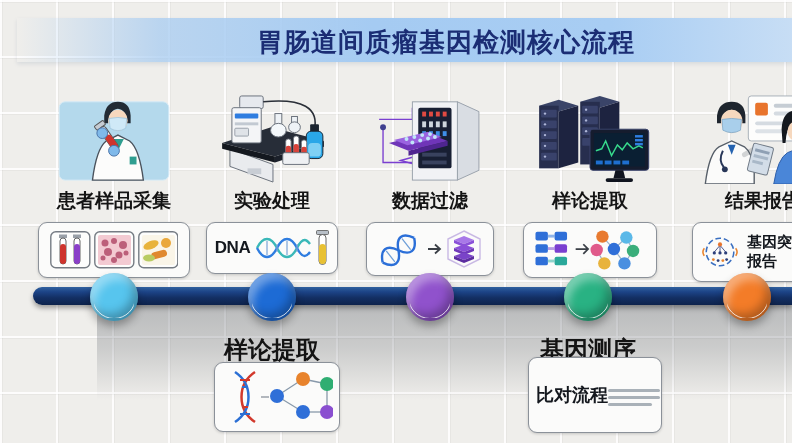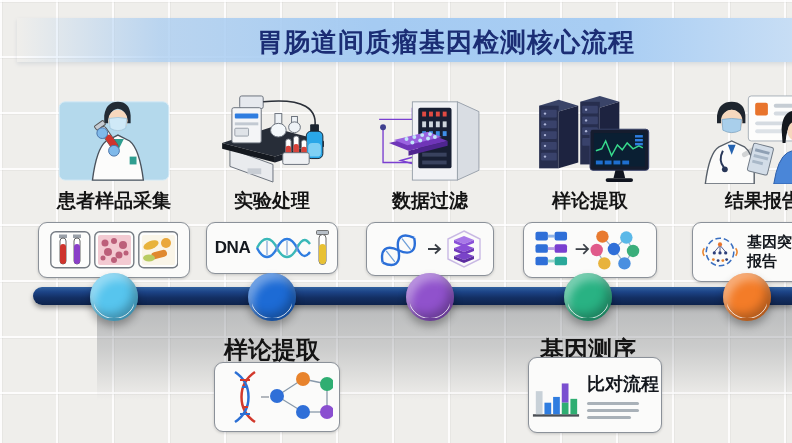--- a/index.html
+++ b/index.html
@@ -37,21 +37,21 @@
   .sphere::after{content:"";position:absolute;inset:2px;border-radius:50%;
     border:1.5px solid rgba(255,255,255,.78);clip-path:inset(60% 5% 2% 5%);}
   .n1{left:90px;} .n2{left:248px;} .n3{left:406px;} .n4{left:564px;} .n5{left:723px;}
   
   .sub-label{position:absolute;top:334px;text-align:center;font-size:24px;font-weight:bold;color:#141414;}
   .sla{left:196px;width:152px;} .slb{left:512px;width:152px;}
   .lower-box{position:absolute;background:#fbfbfa;border:1.5px solid #8b9199;border-radius:9px;
     box-shadow:0 1px 3px rgba(0,0,0,.18);display:flex;align-items:center;justify-content:center;gap:6px;}
   .boxa{left:214px;top:362px;width:124px;height:68px;}
   .boxb{left:528px;top:357px;width:128px;height:70px;padding:2px;}
-  .boxb-col{display:flex;flex-direction:column;align-items:flex-start;}
+  .boxb-col{display:flex;flex-direction:row;align-items:flex-start;}
   .boxb-label{font-size:18px;font-weight:bold;color:#14181e;white-space:nowrap;}
   .boxb-lines{margin-top:6px;display:flex;flex-direction:column;gap:4px;}
   .boxb-lines i{display:block;width:52px;height:3px;background:#a9b1b8;border-radius:2px;}
   .boxb-lines i:last-child{width:44px;}
   svg{display:block;}
 </style>
 </head>
 <body>
 
 <div class="canvas">

